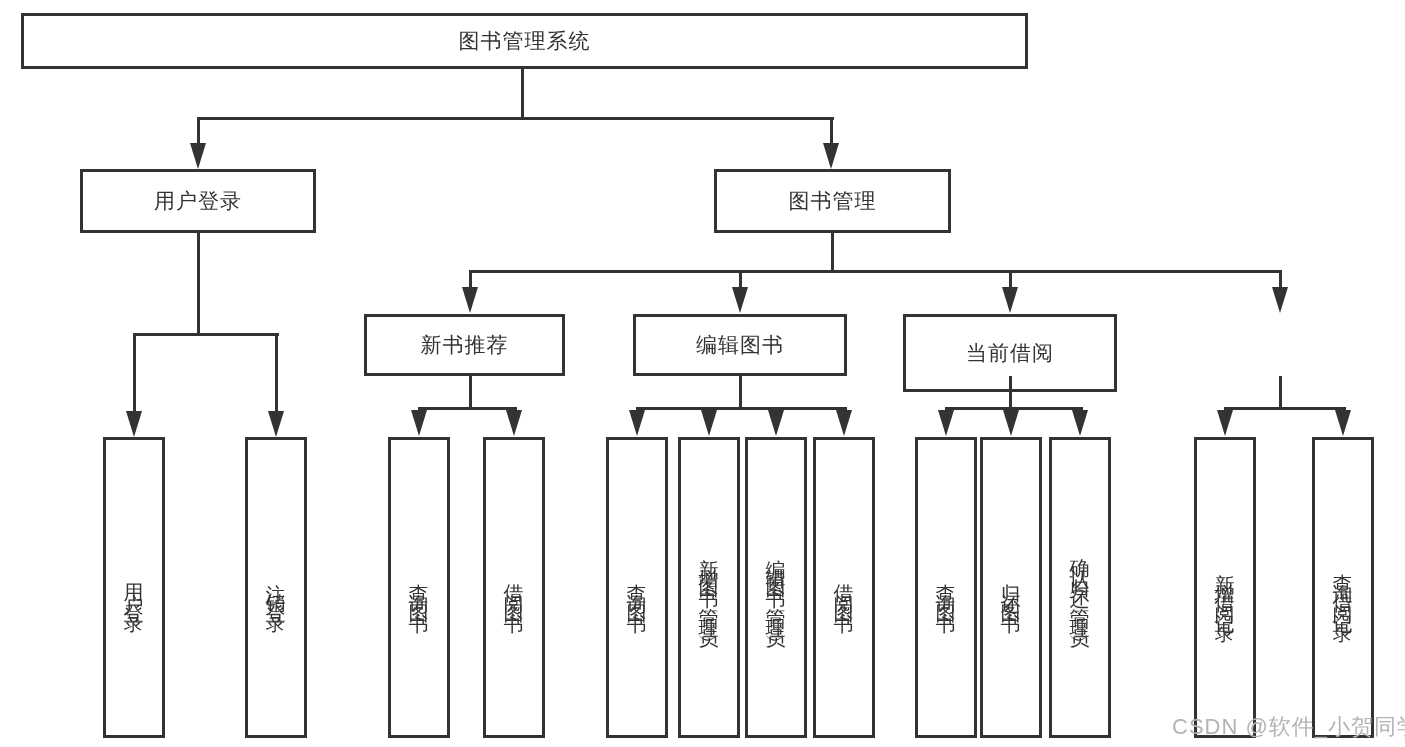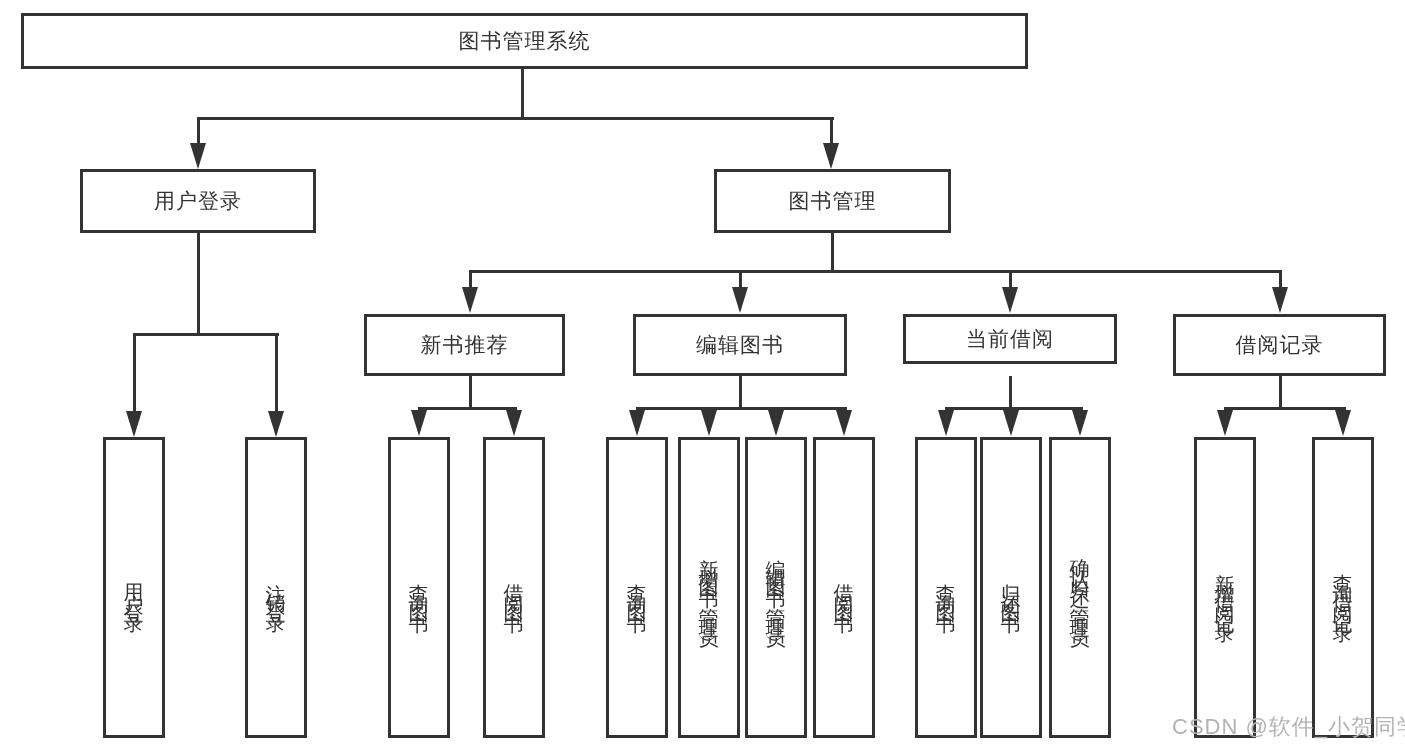--- a/index.html
+++ b/index.html
@@ -43,25 +43,22 @@
   <div class="box hlabel" style="left:714px;top:169px;width:237px;height:64px;">
     <span>图书管理</span>
   </div>
 
   <div class="box hlabel" style="left:364px;top:314px;width:201px;height:62px;">
     <span>新书推荐</span>
   </div>
   <div class="box hlabel" style="left:633px;top:314px;width:214px;height:62px;">
     <span>编辑图书</span>
   </div>
-  <div class="box hlabel" style="left:903px;top:314px;width:214px;height:50px;">
+  <div class="box hlabel" style="left:903px;top:314px;width:214px;height:78px;">
     <span>当前借阅</span>
-  </div>
-  <div class="box hlabel" style="left:1173px;top:314px;width:213px;height:62px;">
-    <span>借阅记录</span>
   </div>
 
   <div class="box vbox" style="left:103px;top:437px;width:62px;height:301px;">
     <span>用户登录</span>
   </div>
   <div class="box vbox" style="left:245px;top:437px;width:62px;height:301px;">
     <span>注销登录</span>
   </div>
 
   <div class="box vbox" style="left:388px;top:437px;width:62px;height:301px;">

